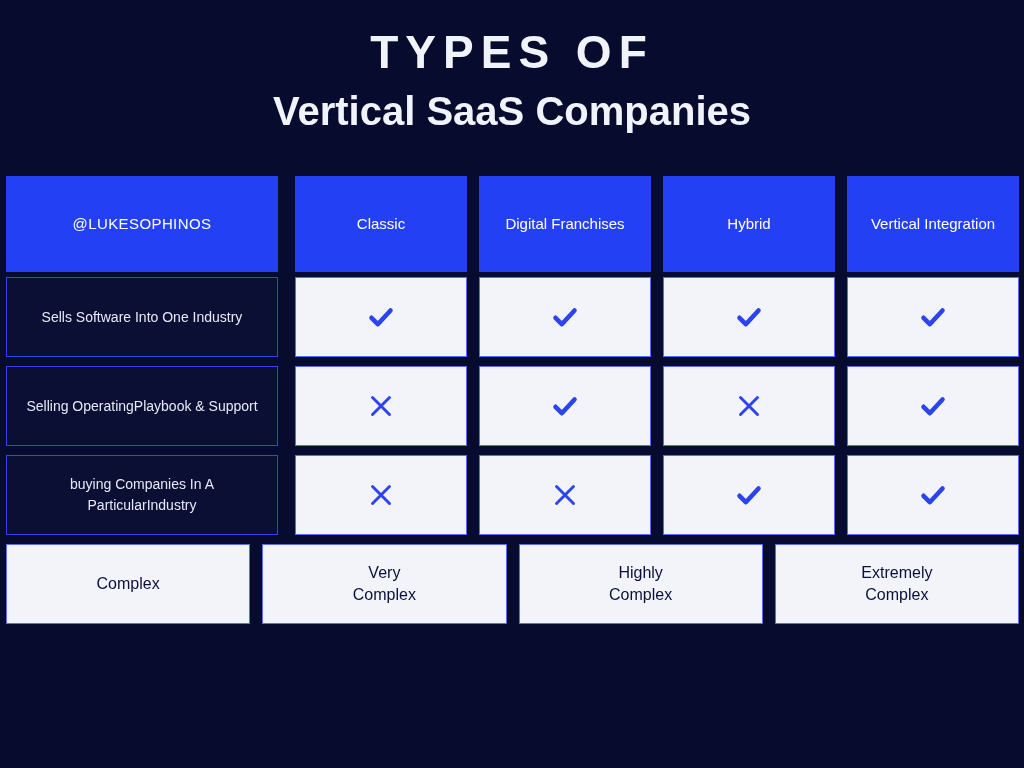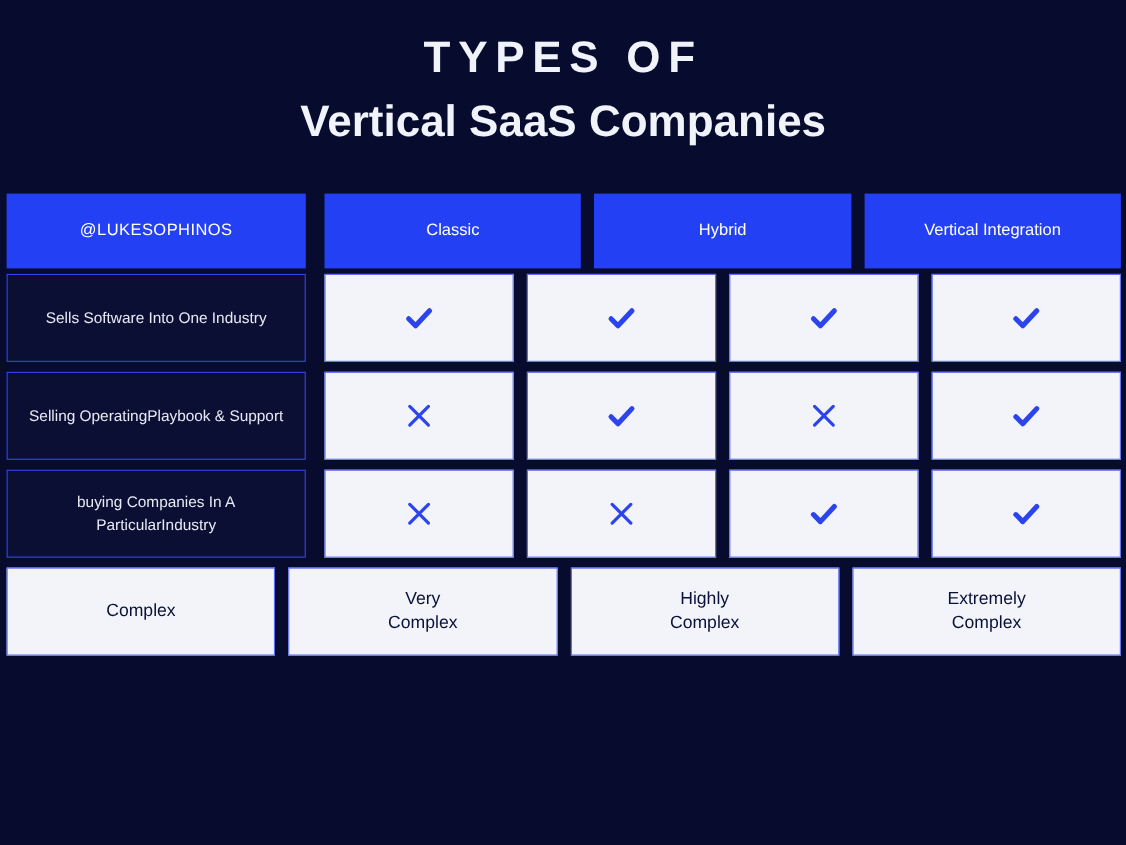--- a/index.html
+++ b/index.html
@@ -19,21 +19,21 @@
 
   
   #title-block {
     position: absolute;
     top: 22px;
     left: 0;
     width: 1024px;
     text-align: center;
   }
   #title-line1 {
-    font-size: 40px;
+    font-size: 46px;
     font-weight: bold;
     letter-spacing: 7px;
     color: #F1F3FA;
     line-height: 60px;
   }
   #title-line2 {
     font-size: 40px;
     font-weight: bold;
     letter-spacing: 0px;
     color: #F1F3FA;
@@ -75,21 +75,21 @@
     justify-content: center;
     text-align: center;
     padding: 16px 8px;
     margin-right: 12px;
   }
   .value-cell:last-child { margin-right: 0; }
 
   
   .header-row .label-cell,
   .header-row .value-cell {
-    height: 68px;
+    height: 96px;
     background: #2440F5;
     border: none;
     color: #FFFFFF;
     font-size: 15px;
     line-height: 20px;
   }
   .header-row .label-cell {
     font-size: 15px;
     letter-spacing: 0.4px;
   }
@@ -142,20 +142,21 @@
 
 <div id="title-block">
   <div id="title-line1">TYPES OF</div>
   <div id="title-line2">Vertical SaaS Companies</div>
 </div>
 
 <div id="matrix">
     <div class="row header-row">
       <div class="label-cell">@LUKESOPHINOS</div>
       <div class="value-cell">Classic</div>
+      <div class="value-cell">Digital Franchises</div>
       <div class="value-cell">Hybrid</div>
       <div class="value-cell">Vertical Integration</div>
     </div>
     <div class="row body-row">
       <div class="label-cell">
         <div><span class="multiline">Sells Software Into One Industry</span></div>
       </div>
       <div class="value-cell">
         <span class="mark">
           <svg viewBox="0 0 34 34">

